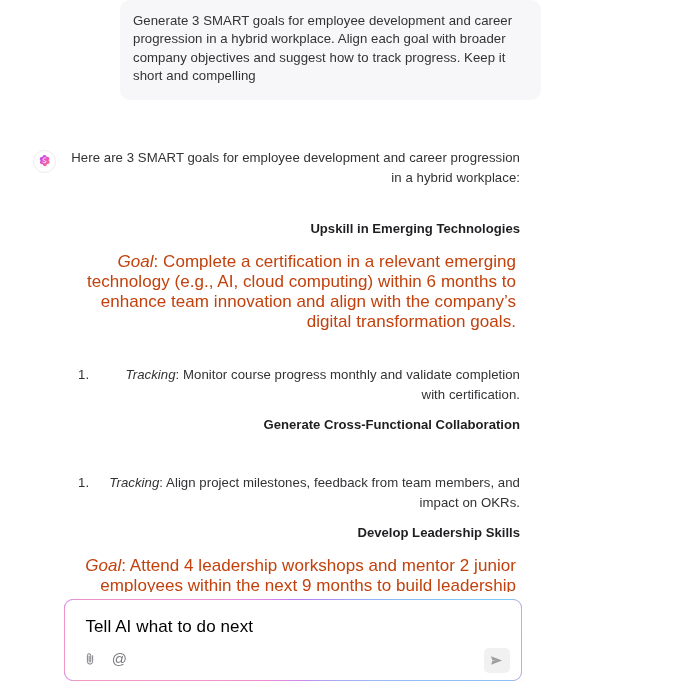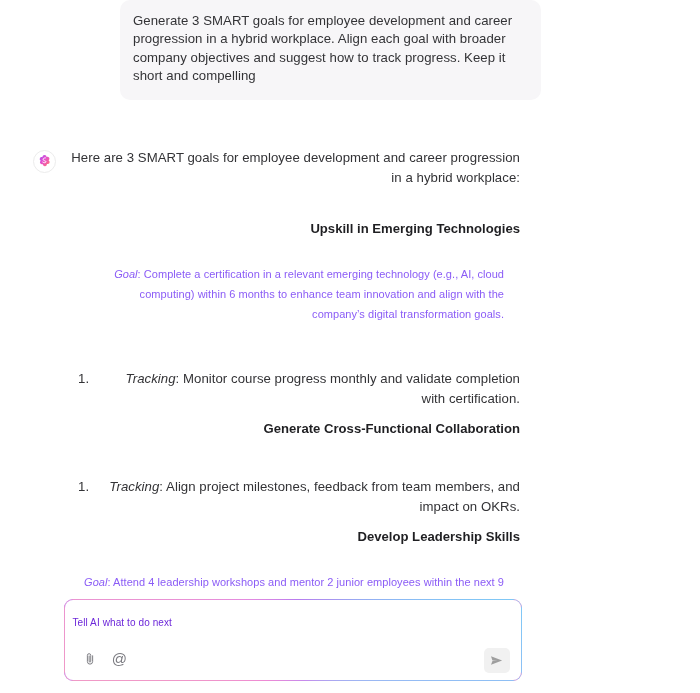--- a/index.html
+++ b/index.html
@@ -102,24 +102,24 @@
   h3.section-title {
     font-size: 13.1px;
     font-weight: bold;
     color: #1f1f22;
     margin: 0;
     line-height: 18px;
     letter-spacing: 0.01px;
   }
 
   p.goal {
-    margin: 16px;
-    font-size: 11px;
+    margin: 4px;
+    font-size: 17px;
     line-height: 20px;
-    color: #8b5cf6;
+    color: #c2410c;
     letter-spacing: 0.05px;
   }
   p.goal .lbl { font-style: italic; }
 
   ol.tracking {
     margin: 0;
     padding: 0 0 0 31px;
     list-style: none;
     counter-reset: trk;
   }
@@ -204,24 +204,24 @@
     width: 100%;
     height: 100%;
     background: #ffffff;
     border-radius: 8px;
     box-sizing: border-box;
     overflow: hidden;
   }
 
   .composer-placeholder {
     position: absolute;
-    left: 7px;
+    left: 20px;
     top: 17px;
-    font-size: 10px;
-    color: #6d28d9;
+    font-size: 17px;
+    color: #000000;
     letter-spacing: 0.1px;
     user-select: none;
   }
 
   .composer-tools {
     position: absolute;
     left: 15px;
     bottom: 11px;
     display: flex;
     align-items: center;

